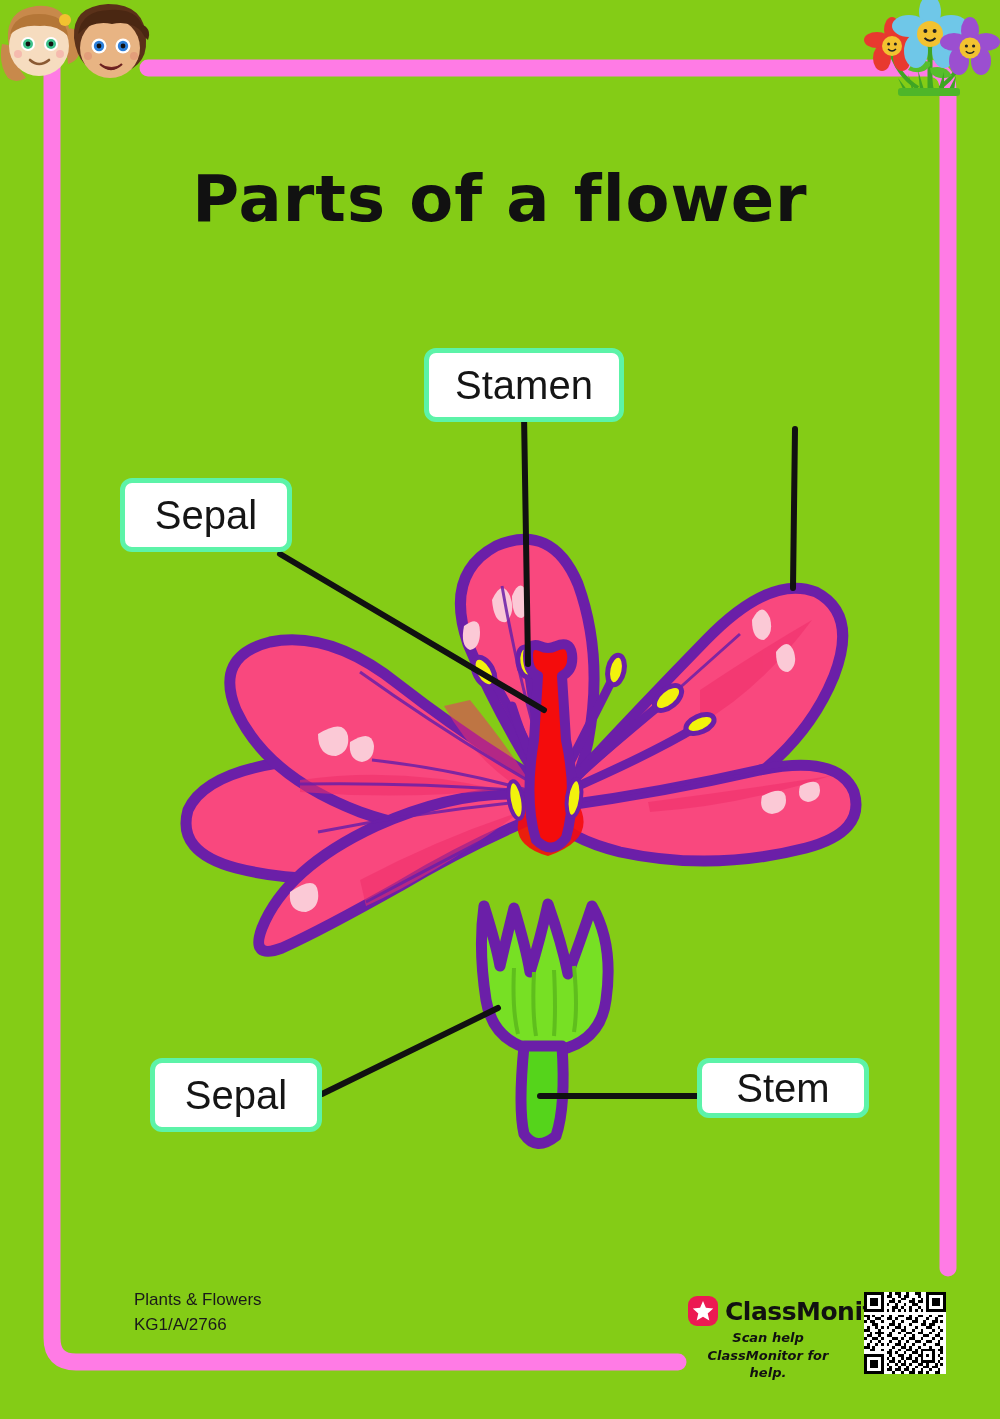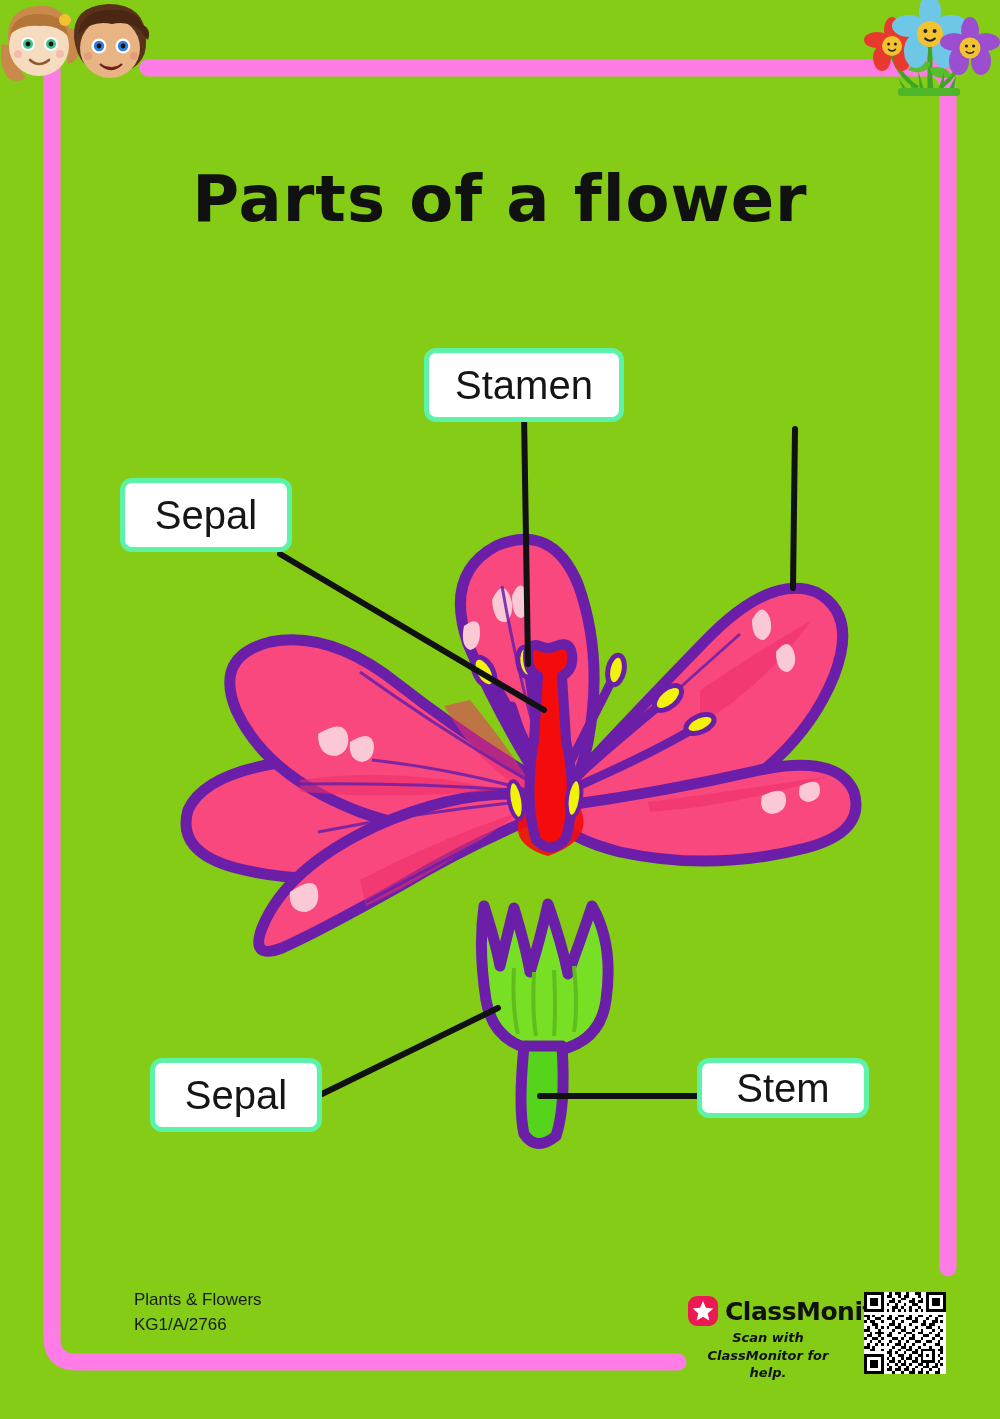--- a/index.html
+++ b/index.html
@@ -283,21 +283,21 @@
   <div class="brand">
     <div class="brand-row">
       <span class="brand-mark">
         <svg width="22" height="22" viewBox="0 0 22 22">
           <polygon points="11,1 13.9,7.8 21.2,8.5 15.7,13.4 17.3,20.6 11,16.8 4.7,20.6 6.3,13.4 0.8,8.5 8.1,7.8" fill="#ffffff"></polygon>
         </svg>
       </span>
       <span class="brand-name">ClassMonitor</span>
     </div>
     <div class="brand-sub">
-      <div>Scan with</div>
+      <div>Scan help</div>
       <div>ClassMonitor for help.</div>
     </div>
   </div>
 
   <svg class="qr" viewBox="0 0 29 29" shape-rendering="crispEdges">
     <rect width="29" height="29" fill="#fff"></rect>
     <g fill="#000">
 
       <rect x="0" y="0" width="7" height="7"></rect>
         <rect x="1" y="1" width="5" height="5" fill="#fff"></rect>

